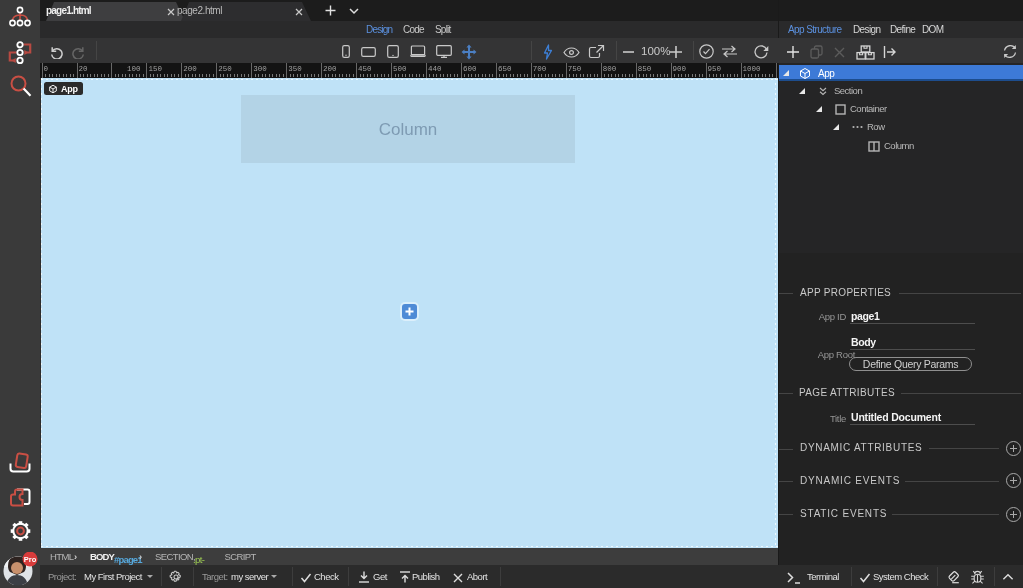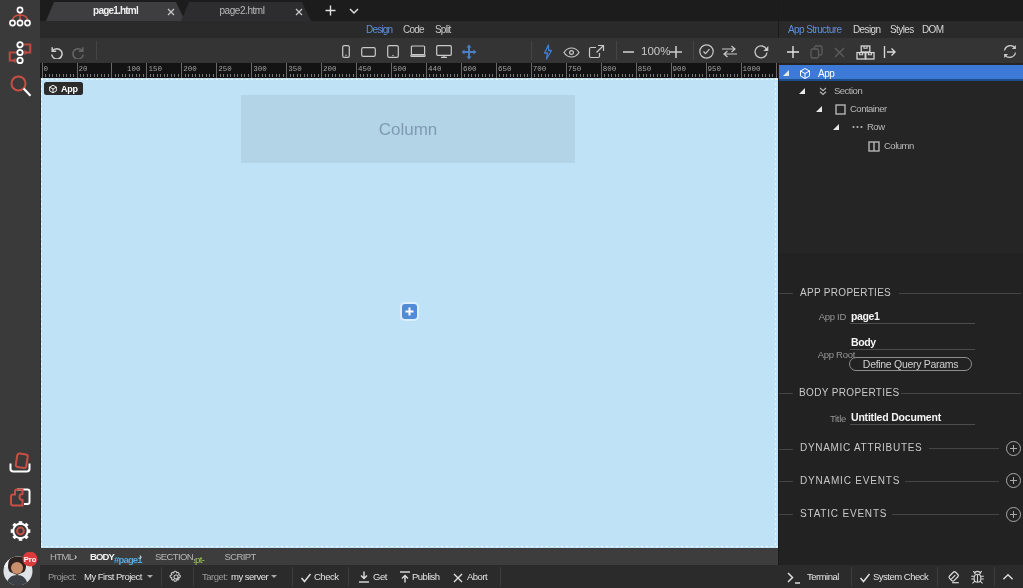--- a/index.html
+++ b/index.html
@@ -6,21 +6,21 @@
 #app{position:absolute;left:0;top:0;width:1023px;height:588px}
 .abs{position:absolute}
 svg{display:block}
 
 #sidebar{left:0;top:0;width:40px;height:588px;background:#3a3a3a;z-index:6}
 #sidebar svg{position:absolute}
 
 #tabbar{left:40px;top:0;width:983px;height:21px;background:#1c1c1c}
 .tab{position:absolute;top:2px;height:19px;color:#b9b9b9;font-size:10px;letter-spacing:-0.45px}
 .tab .bg{position:absolute;inset:0}
-.tab .lbl{position:absolute;top:3px;width:100%;text-align:center}
+.tab .lbl{position:absolute;top:3px;width:100%;text-align:left}
 #tab1{left:6px;width:139px}
 #tab1 .bg{background:#3e3e40;clip-path:polygon(8px 0,130px 0,139px 100%,0 100%)}
 #tab1 .lbl{color:#eee;font-weight:bold;letter-spacing:-0.8px}
 #tab2{left:141px;width:130px}
 #tab2 .bg{background:#2d2d2f;clip-path:polygon(8px 0,121px 0,130px 100%,0 100%)}
 #tab2 .lbl{margin-left:-4px}
 
 #designrow{left:40px;top:21px;width:738px;height:17px;background:#2a2a2b;color:#c9c9c9;font-size:10px;letter-spacing:-0.8px}
 #designrow span{position:absolute;top:3px}
 
@@ -531,21 +531,21 @@
           <path d="M7.5 3.5v8M3.5 7.5h8" stroke="#fff" stroke-width="2"></path>
         </svg>
       </div>
 </div>
 
 <div id="rpanel" class="abs">
  <div style="position:absolute;left:0;top:0;width:245px;height:21px;background:#1c1c1c"></div>
  <div id="rtabs">
   <span style="left:9px;color:#5b90de">App Structure</span>
   <span style="left:74px">Design</span>
-  <span style="left:111px">Styles</span>
+  <span style="left:111px">Define</span>
   <span style="left:143px">DOM</span>
  </div>
  <div id="rtree">
   <div class="trow" id="approw">
     <i class="tri" style="left:4px;top:5px"></i>
     <svg style="position:absolute;left:20px;top:2.5px" width="12" height="11" viewBox="0 0 24 22" fill="none">
             <path d="M12 1l9 5v10l-9 5-9-5V6z M3 6l9 5 9-5 M12 11v10" stroke="#fff" stroke-width="2"></path>
           </svg>
     <span class="txt" style="left:39px">App</span>
   </div>
@@ -587,21 +587,21 @@
   <div class="hline" style="left:120px;top:40px;width:122px"></div>
   <div class="plabel" style="left:0px;top:58px;width:67px">App ID</div>
   <div class="pval" style="left:72px;top:57px">page1</div>
   <div class="uline" style="top:70px"></div>
   <div class="plabel" style="left:0px;top:96px;width:76px">App Root</div>
   <div class="pval" style="left:72px;top:83px">Body</div>
   <div class="uline" style="top:96px"></div>
   <div id="qpbtn">Define Query Params</div>
 
   <div class="hline" style="left:0px;top:140px;width:14px"></div>
-  <div class="sechead" style="left:20px;top:134px;letter-spacing:0.35px">BODY PROPERTIES</div>
+  <div class="sechead" style="left:20px;top:134px;letter-spacing:0.35px">PAGE ATTRIBUTES</div>
   <div class="hline" style="left:122px;top:140px;width:120px"></div>
   <div class="plabel" style="left:0px;top:160px;width:67px">Title</div>
   <div class="pval" style="left:72px;top:158px;letter-spacing:-0.2px">Untitled Document</div>
   <div class="uline" style="top:170.5px"></div>
 
   <div class="hline" style="left:0px;top:195.5px;width:14px"></div>
   <div class="sechead" style="left:21px;top:189px;letter-spacing:0.7px">DYNAMIC ATTRIBUTES</div>
   <div class="hline" style="left:150px;top:195px;width:70px"></div>
   <div class="pluscirc" style="left:227px;top:188px"></div>
 

